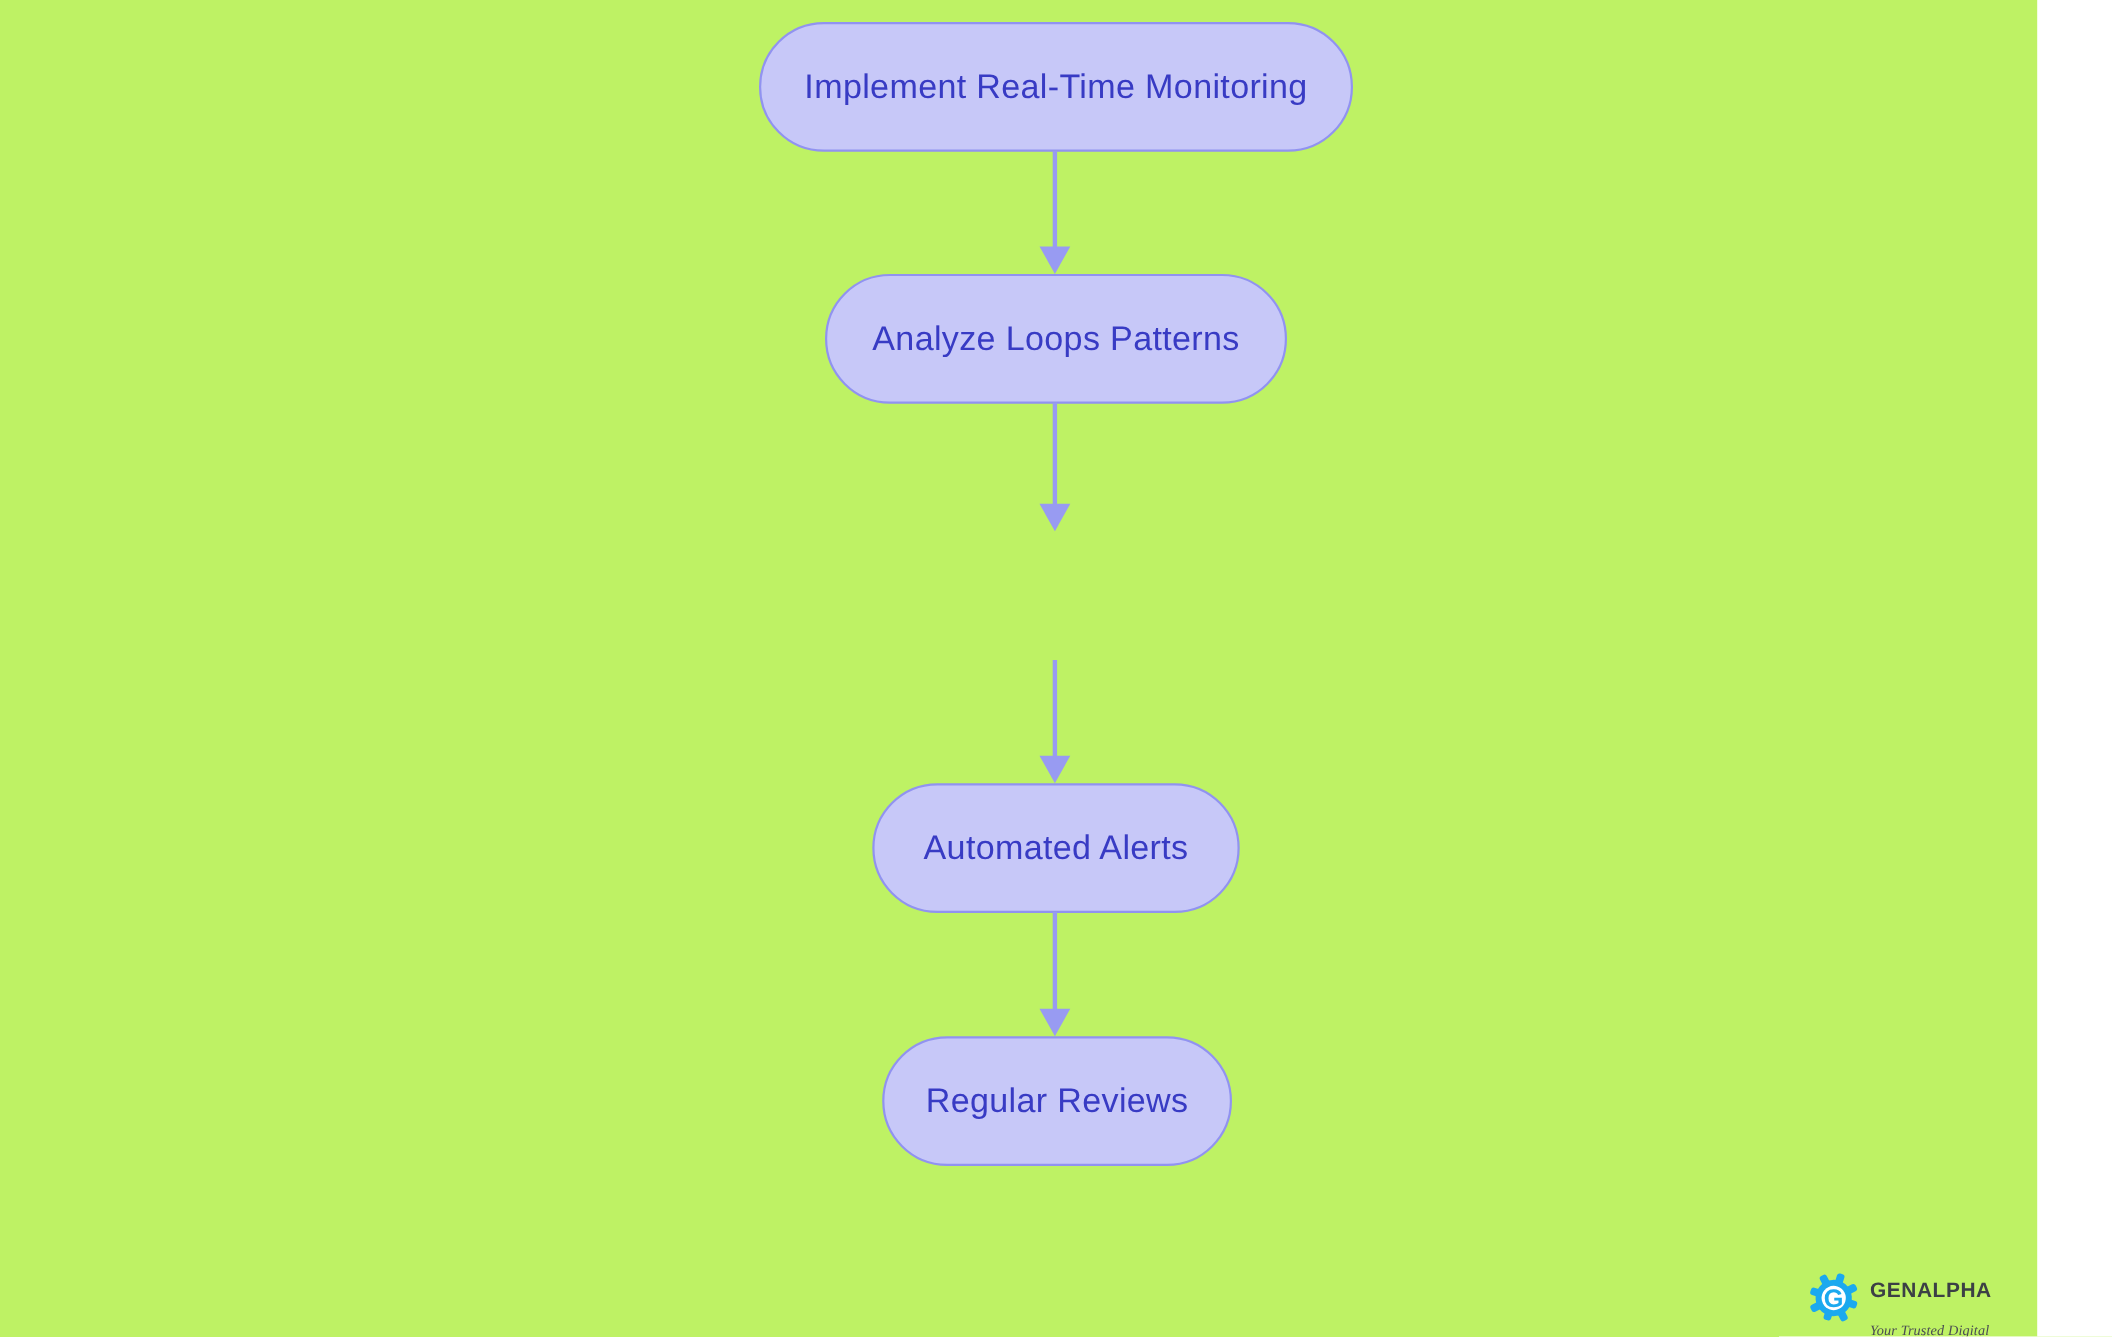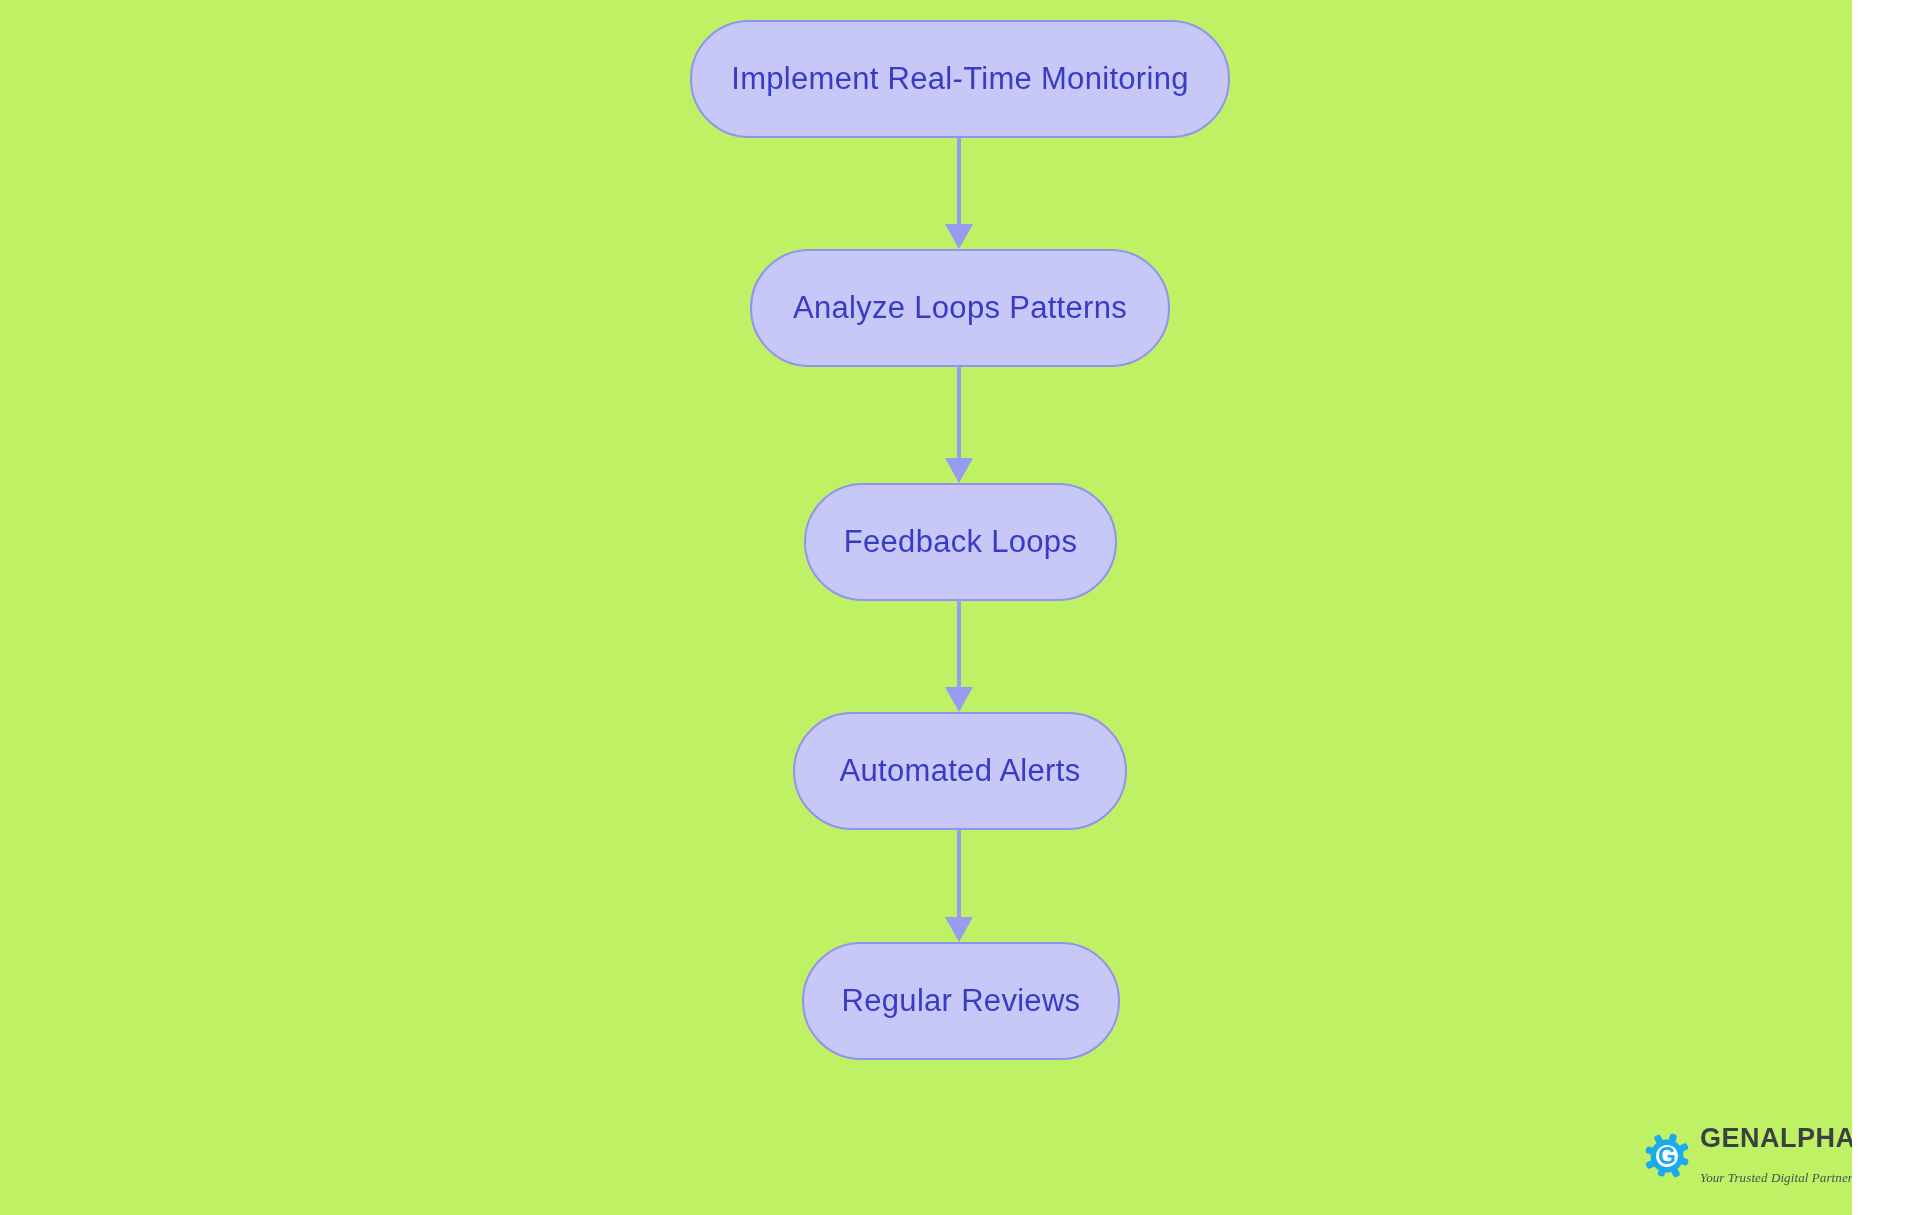--- a/index.html
+++ b/index.html
@@ -75,48 +75,46 @@
     width: 48px;
     height: 54px;
     flex: 0 0 auto;
   }
   .logo-text {
     display: flex;
     flex-direction: column;
     justify-content: center;
   }
   .logo-name {
-    font-size: 27px;
+    font-size: 19px;
     font-weight: 700;
     letter-spacing: 0.5px;
     color: #3c4045;
     line-height: 1.05;
+    margin-top: 40px;
   }
   .logo-tagline {
     font-size: 13px;
     font-style: italic;
     color: #4a4d52;
     margin-top: 18px;
     letter-spacing: 0.1px;
     font-family: Liberation Serif, serif;
   }
 </style>
 </head>
 <body>
 
 <div class="canvas">
 
   <div class="node node-1">
     <span>Implement Real-Time Monitoring</span>
   </div>
   <div class="node node-2">
     <span>Analyze Loops Patterns</span>
-  </div>
-  <div class="node node-3">
-    <span>Feedback Loops</span>
   </div>
   <div class="node node-4">
     <span>Automated Alerts</span>
   </div>
   <div class="node node-5">
     <span>Regular Reviews</span>
   </div>
 
   <div class="arrow-line line-1"></div>
   <div class="arrow-head head-1"></div>

